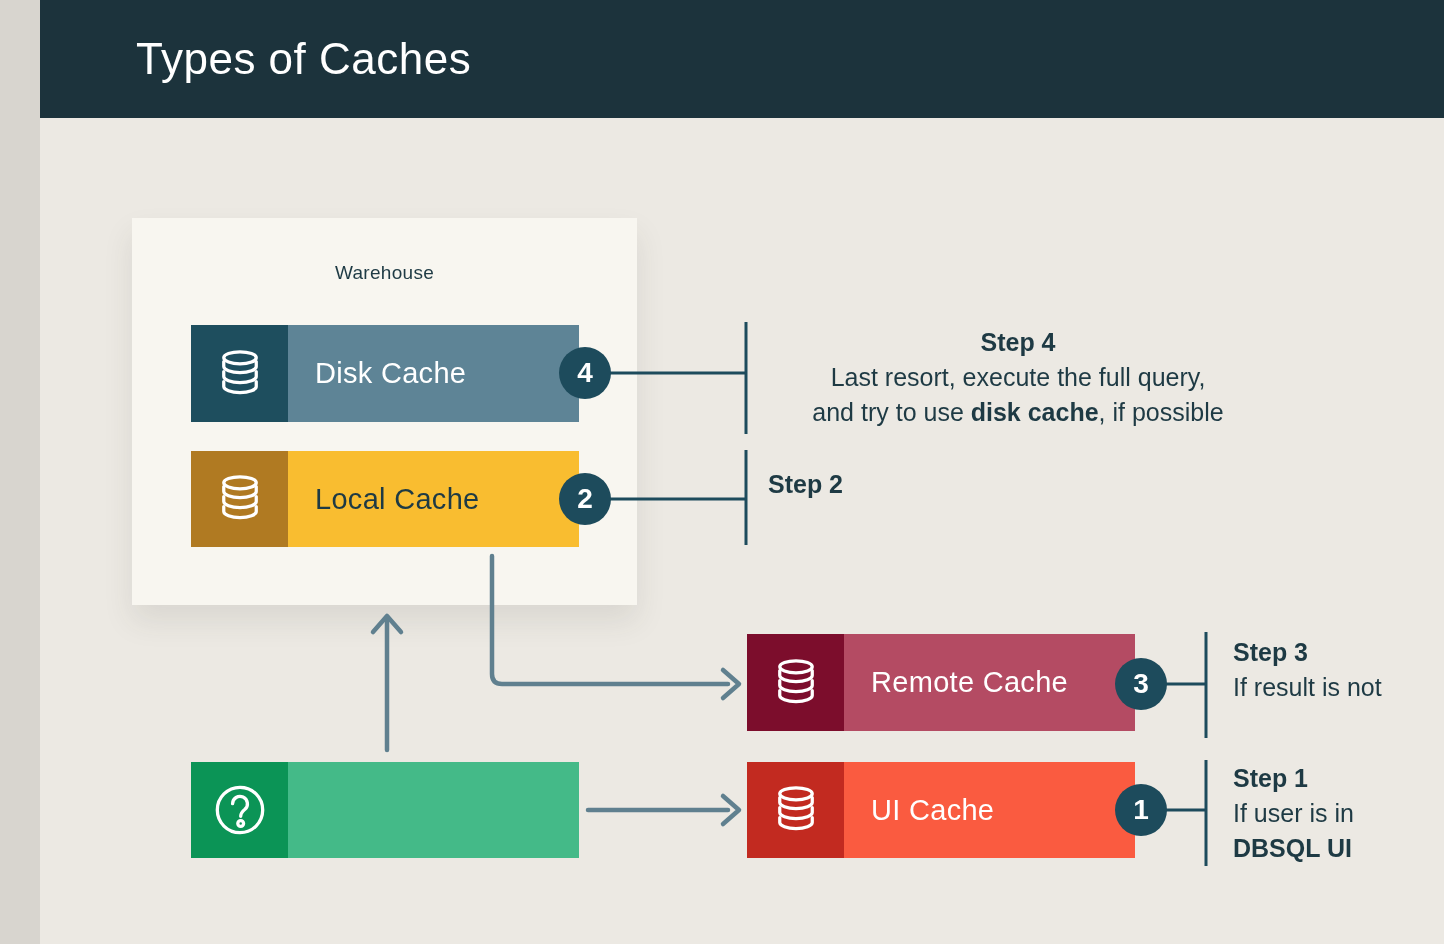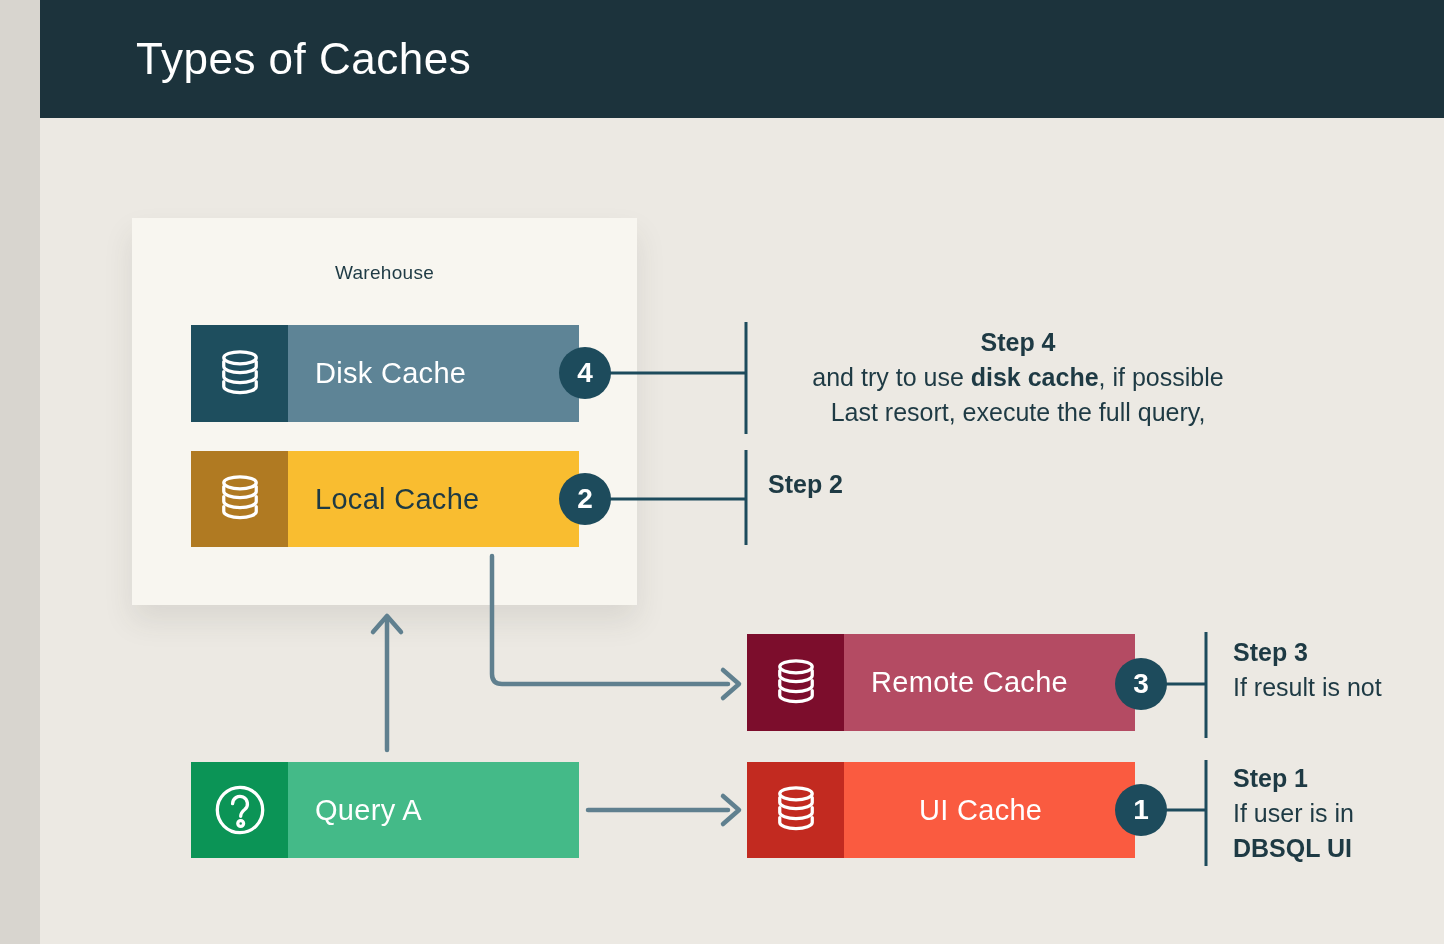--- a/index.html
+++ b/index.html
@@ -49,21 +49,21 @@
   }
   .node-disk{left:151px;top:325px;width:388px;height:97px;}
   .node-disk{background:var(--disk-bar);} .node-disk .icon-box{background:var(--disk-icon-bg);}
   .node-local{left:151px;top:451px;width:388px;height:96px;background:var(--local-bar);}
   .node-local .icon-box{background:var(--local-icon-bg);}
   .node-local .node-label{color:var(--text-dark);}
   .node-query{left:151px;top:762px;width:388px;height:96px;background:var(--query-bar);}
   .node-query .icon-box{background:var(--query-icon-bg);}
   .node-remote{left:707px;top:634px;width:388px;height:97px;background:var(--remote-bar);}
   .node-remote .icon-box{background:var(--remote-icon-bg);}
-  .node-ui{left:707px;top:762px;width:388px;height:96px;background:var(--ui-bar);gap:48px;}
+  .node-ui{left:707px;top:762px;width:388px;height:96px;background:var(--ui-bar);}
   .node-ui .icon-box{background:var(--ui-icon-bg);}
   .icon-svg{width:60px;height:60px;stroke:#fff;stroke-width:2.6;fill:none;stroke-linecap:round;stroke-linejoin:round;}
   .icon-svg.q{width:66px;height:66px;stroke-width:2.4;}
   
   .badge{
     position:absolute;width:52px;height:52px;border-radius:50%;
     background:var(--badge-bg);color:#fff;z-index:4;
     display:flex;align-items:center;justify-content:center;
     font-size:28px;font-weight:700;
   }
@@ -154,21 +154,20 @@
   </div>
 
   <div class="node node-query">
     <div class="icon-box">
       <svg class="icon-svg q" viewBox="0 0 48 48">
         <circle cx="24" cy="24" r="16.5"></circle>
         <path d="M18.6 19.4 a5.4 5.4 0 1 1 9 4.1 c-2.3 1.9 -3.1 2.9 -3.1 5.1"></path>
         <circle cx="24.5" cy="33.8" r="2.1"></circle>
       </svg>
     </div>
-    <div class="node-label">Query A</div>
   </div>
 
   <div class="node node-remote">
     <div class="icon-box">
       <svg class="icon-svg" viewBox="0 0 48 48">
         <ellipse cx="24" cy="11" rx="13" ry="4.8"></ellipse>
         <path d="M11 14 v4 a13 4.8 0 0 0 26 0 v-4"></path>
         <path d="M11 22 v4 a13 4.8 0 0 0 26 0 v-4"></path>
         <path d="M11 30 v4 a13 4.8 0 0 0 26 0 v-4"></path>
       </svg>
@@ -188,22 +187,22 @@
     <div class="node-label">UI Cache</div>
   </div>
 
   <div class="badge badge-4">4</div>
   <div class="badge badge-2">2</div>
   <div class="badge badge-3">3</div>
   <div class="badge badge-1">1</div>
 
   <div class="step step-4">
     <div class="step-title">Step 4</div>
+    <div class="step-line"><span>Last resort, execute the full query,</span></div>
     <div class="step-line"><span>and try to use </span><b>disk cache</b><span>, if possible</span></div>
-    <div class="step-line"><span>Last resort, execute the full query,</span></div>
   </div>
 
   <div class="step step-2">
     <div class="step-title">Step 2</div>
   </div>
 
   <div class="step step-3">
     <div class="step-title">Step 3</div>
     <div class="step-line"><span>If result is not</span></div>
   </div>

